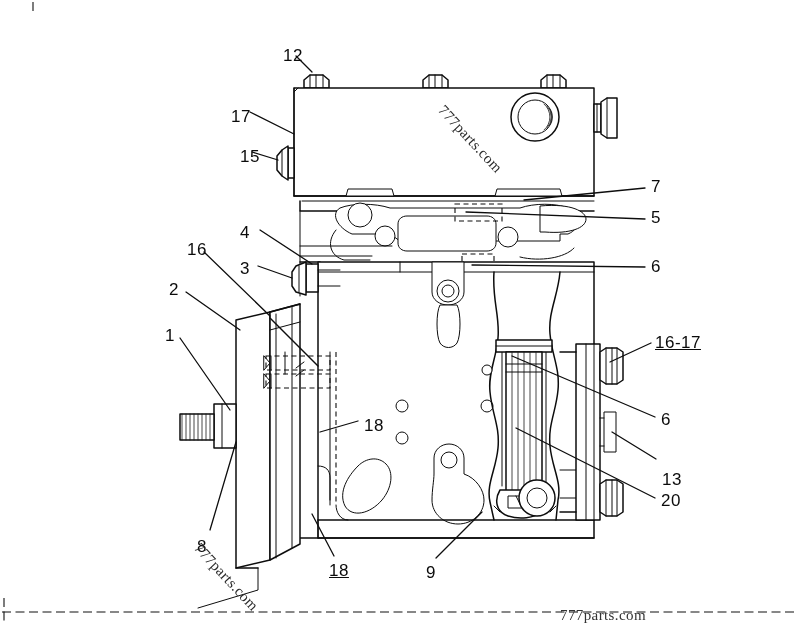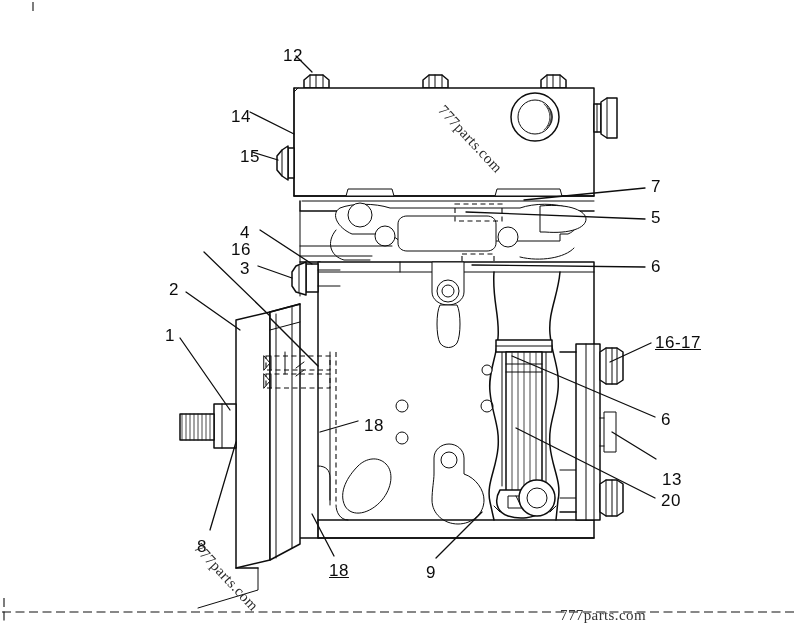--- a/index.html
+++ b/index.html
@@ -379,28 +379,28 @@
 
       <path class="leader" d="M651 343 L610 362"></path>
       <path class="leader" d="M655 417 L512 356"></path>
       <path class="leader" d="M656 459 L612 432"></path>
       <path class="leader" d="M655 498 L516 428"></path>
     </g>
 
   </svg>
 
   <div class="callout" style="left:283px;  top:47px;">12</div>
-  <div class="callout" style="left:231px;  top:108px;">14</div>
+  <div class="callout" style="left:231px;  top:108px;">17</div>
   <div class="callout" style="left:232px;  top:148px;margin-left:8px;">15</div>
   <div class="callout" style="left:651px;  top:178px;">7</div>
   <div class="callout" style="left:651px;  top:209px;">5</div>
   <div class="callout" style="left:651px;  top:258px;">6</div>
   <div class="callout" style="left:240px;  top:224px;">4</div>
   <div class="callout" style="left:240px;  top:260px;">3</div>
-  <div class="callout" style="left:187px;  top:241px;margin-left:44px;">16</div>
+  <div class="callout" style="left:187px;  top:241px;">16</div>
   <div class="callout" style="left:169px;  top:281px;">2</div>
   <div class="callout" style="left:165px;  top:327px;">1</div>
   <div class="callout" style="left:197px;  top:538px;">8</div>
   <div class="callout" style="left:364px;  top:417px;">18</div>
   <div class="callout" style="left:329px;  top:562px;text-decoration:underline;">18</div>
   <div class="callout" style="left:426px;  top:564px;">9</div>
   <div class="callout" style="left:655px;  top:334px;text-decoration:underline;">16-17</div>
   <div class="callout" style="left:661px;  top:411px;">6</div>
   <div class="callout" style="left:662px;  top:471px;">13</div>
   <div class="callout" style="left:661px;  top:492px;">20</div>

